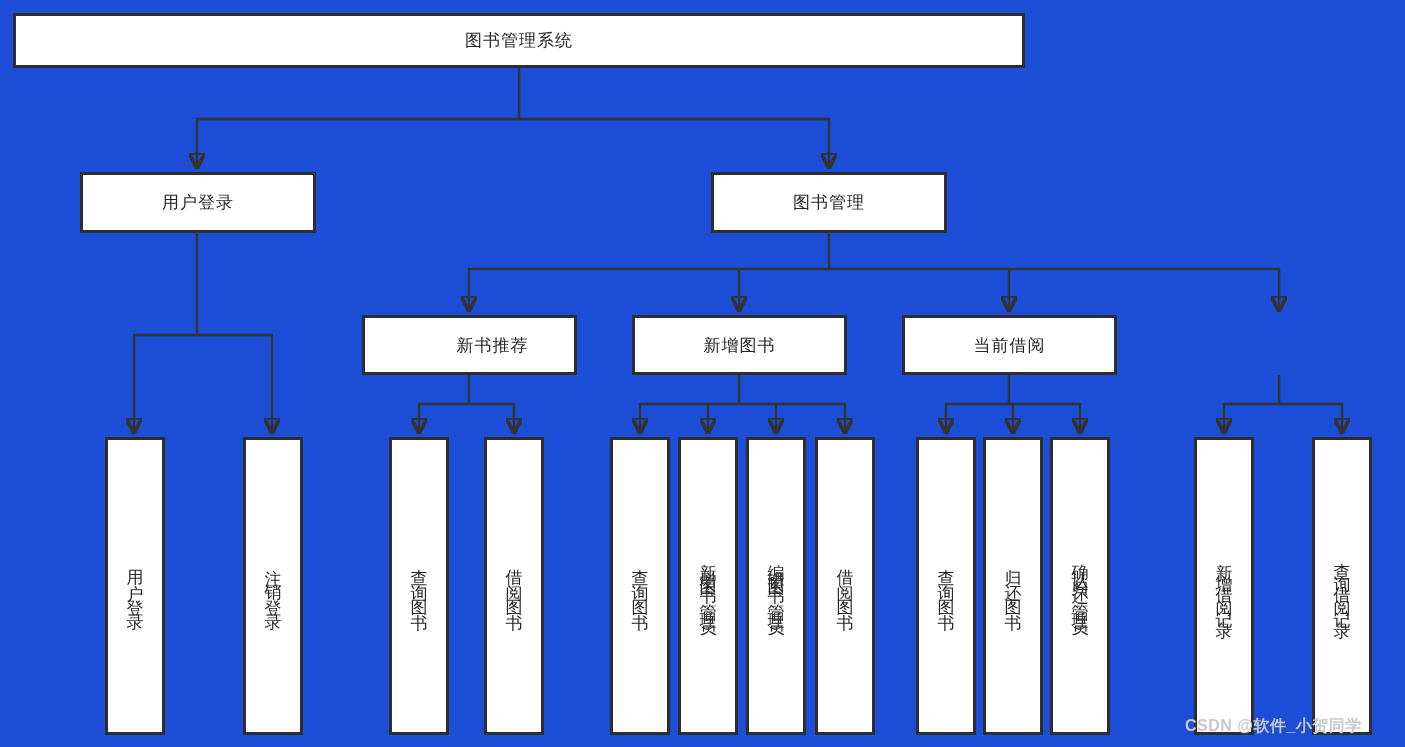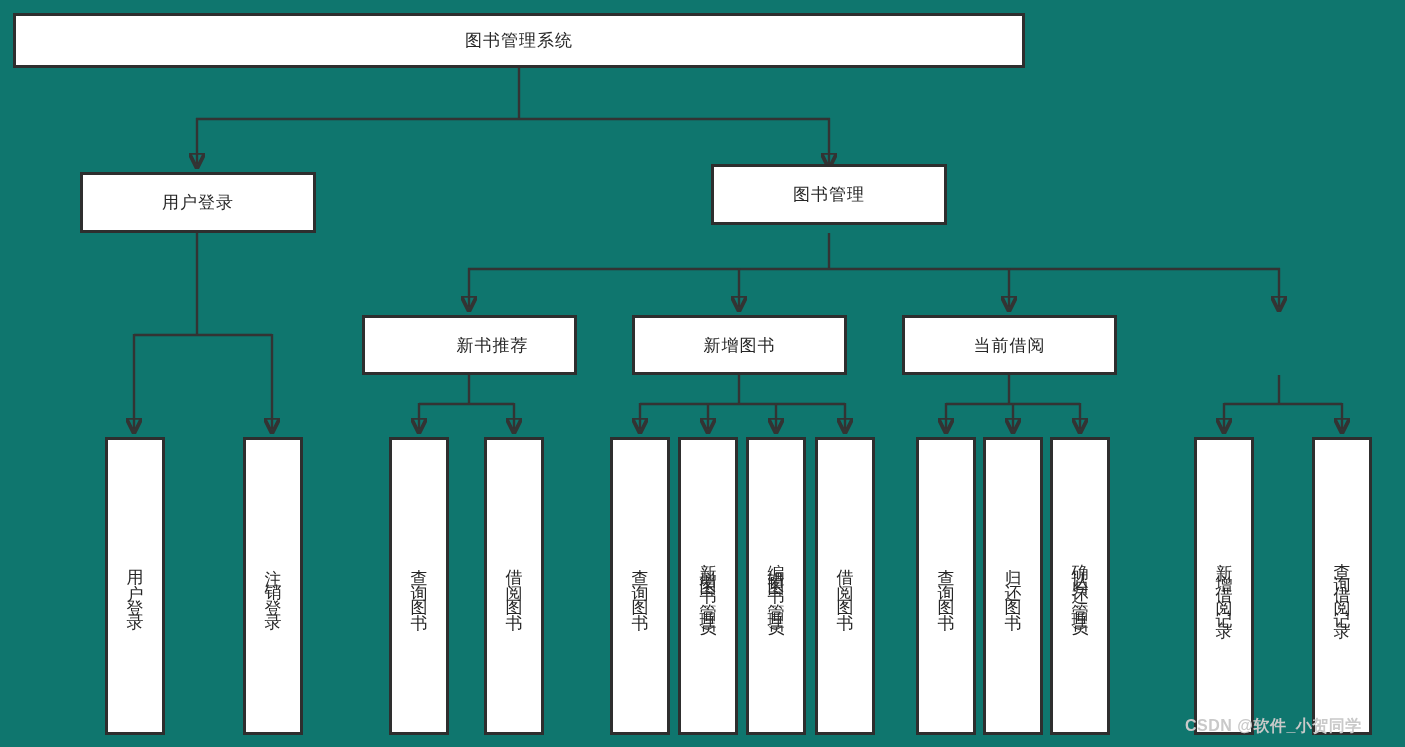--- a/index.html
+++ b/index.html
@@ -1,20 +1,20 @@
 <!DOCTYPE html>
 <html><head>
 <meta charset="utf-8">
 <style>
   html, body { margin: 0; padding: 0; background: #ffffff; }
   .canvas {
     position: relative;
     width: 1405px;
     height: 747px;
-    background: #0f766e;
+    background: #1d4ed8;
     font-family: "Liberation Sans", "DejaVu Sans", sans-serif;
     color: #262626;
     overflow: hidden;
   }
   .node {
     position: absolute;
     box-sizing: border-box;
     border: 3px solid #2e2e2e;
     background: #ffffff;
     display: flex;
@@ -121,21 +121,21 @@
     </g>
   </svg>
 
   <div class="node" style="left:13px; top:13px; width:1012px; height:55px;">
     <span>图书管理系统</span>
   </div>
 
   <div class="node" style="left:80px; top:172px; width:236px; height:61px;">
     <span>用户登录</span>
   </div>
-  <div class="node" style="left:711px; top:164px; width:236px; height:61px;text-align:right;">
+  <div class="node" style="left:711px; top:172px; width:236px; height:61px;text-align:right;">
     <span>图书管理</span>
   </div>
 
   <div class="node" style="left:362px; top:315px; width:215px; height:60px;padding-left:46px;">
     <span>新书推荐</span>
   </div>
   <div class="node" style="left:632px; top:315px; width:215px; height:60px;">
     <span>新增图书</span>
   </div>
   <div class="node" style="left:902px; top:315px; width:215px; height:60px;text-align:center;">

